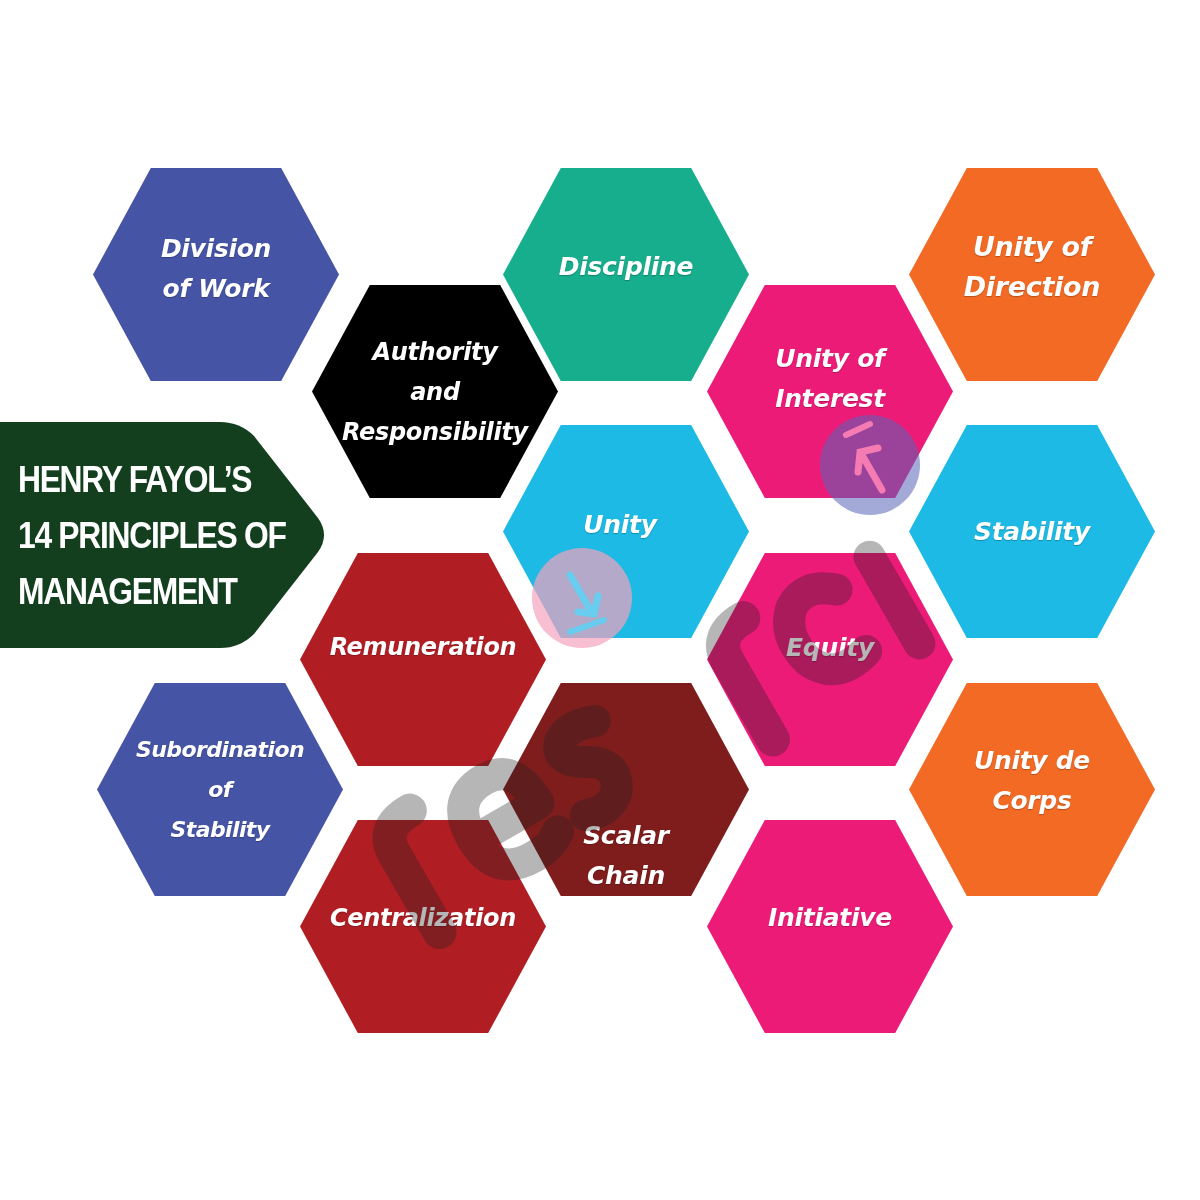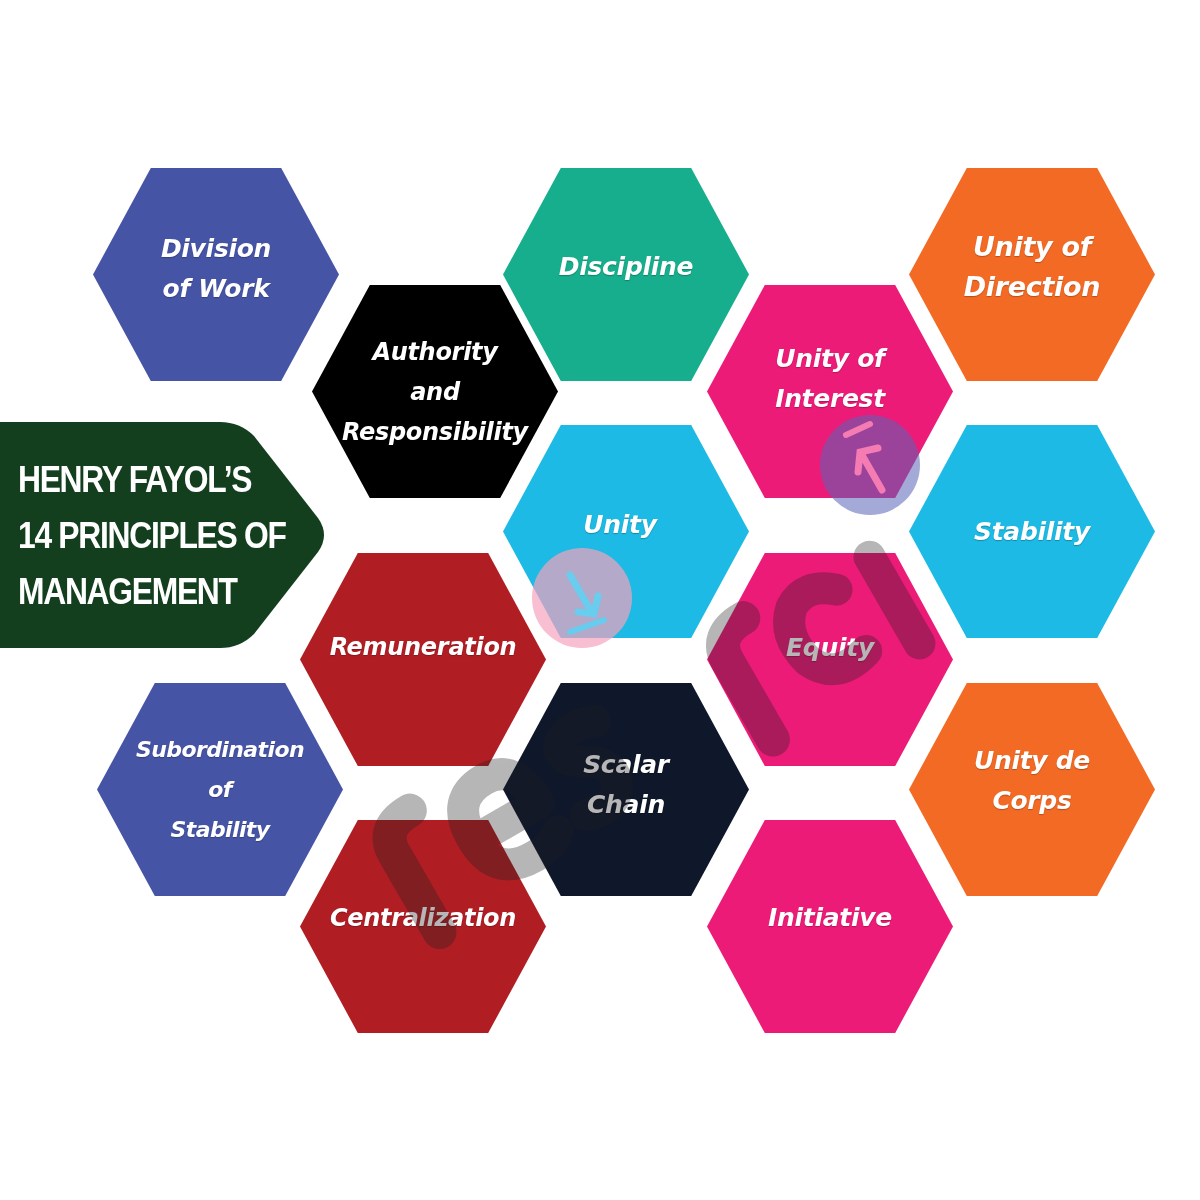--- a/index.html
+++ b/index.html
@@ -84,21 +84,21 @@
   <div class="hex" style="left:503px; top:168px; background:#16ae8c;">
     <div class="hex-label" style="margin-top:-16px;">
       <span>Discipline</span>
     </div>
   </div>
   <div class="hex" style="left:503px; top:425px; background:#1cbae4;">
     <div class="hex-label" style="margin-top:-14px; margin-right:12px;">
       <span>Unity</span>
     </div>
   </div>
-  <div class="hex" style="left:503px; top:683px; background:#0f172a;">
+  <div class="hex" style="left:503px; top:683px; background:#7f1d1d;align-items:flex-end;">
     <div class="hex-label" style="margin-top:-10px;">
       <span>Scalar</span>
         <span>Chain</span>
     </div>
   </div>
 
   <div class="hex" style="left:707px; top:285px; background:#ec1b78;">
     <div class="hex-label" style="margin-top:-26px;">
       <span>Unity of</span>
         <span>Interest</span>

